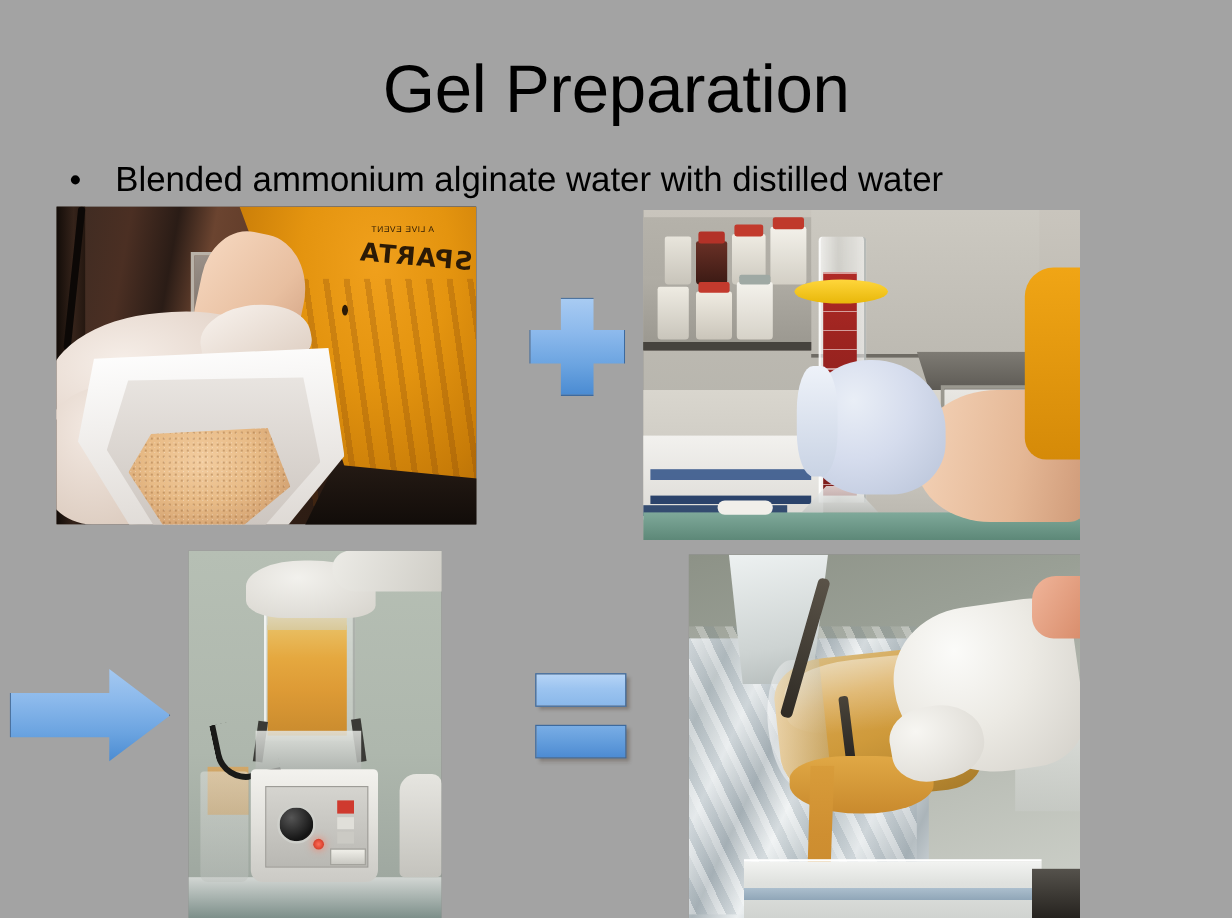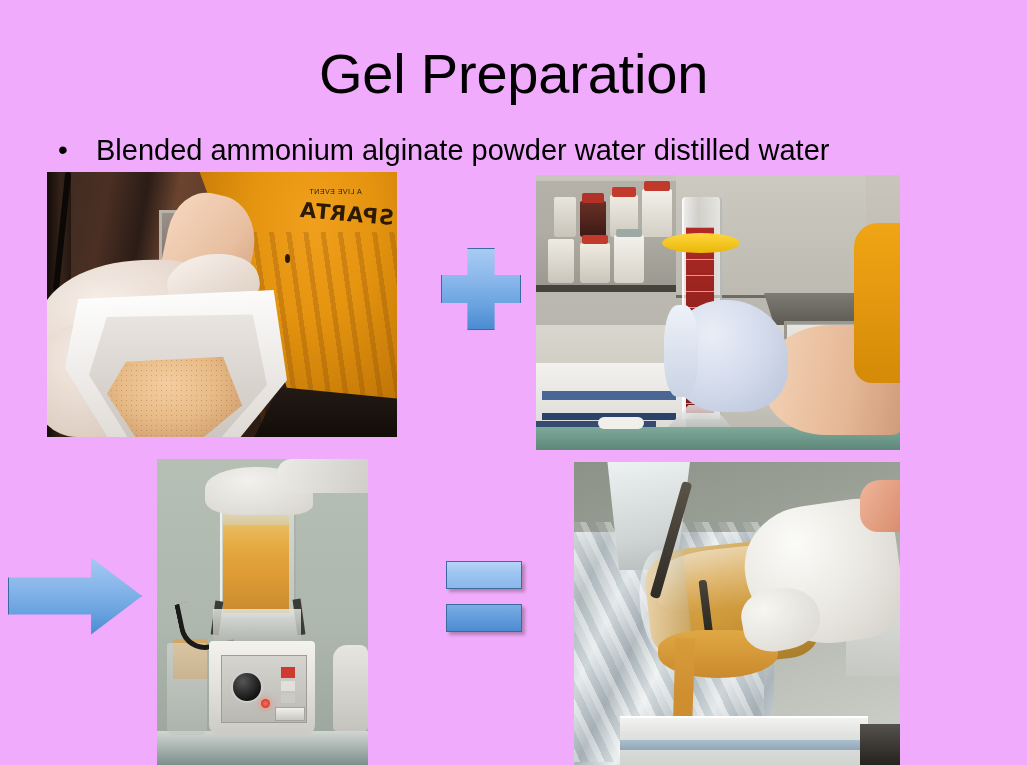--- a/index.html
+++ b/index.html
@@ -9,21 +9,21 @@
   body {
     width: 1027px;
     height: 765px;
     overflow: hidden;
     font-family: "Liberation Sans", sans-serif;
   }
   #slide {
     position: relative;
     width: 1027px;
     height: 765px;
-    background: #f0abfc;
+    background: #a3a3a3;
     overflow: hidden;
   }
 
   
   #slide-title {
     position: absolute;
     left: 0;
     top: 42px;
     width: 1027px;
     text-align: center;
@@ -522,21 +522,21 @@
 </style>
 </head>
 <body>
 
 <div id="slide">
 
   <div id="slide-title">Gel Preparation</div>
 
   <div id="bullet-row">
     <span id="bullet-glyph">•</span>
-    <span id="bullet-text">Blended ammonium alginate powder water distilled water</span>
+    <span id="bullet-text">Blended ammonium alginate water with distilled water</span>
   </div>
 
   <div class="photo" id="photo-powder">
     <div class="bg-wall"></div>
     <div class="dark-strip"></div>
     <div class="cable"></div>
     <div class="shelf-frame"></div>
     <div class="shelf-frame2"></div>
     <div class="shirt"></div>
     <div class="shirt-shade"></div>

